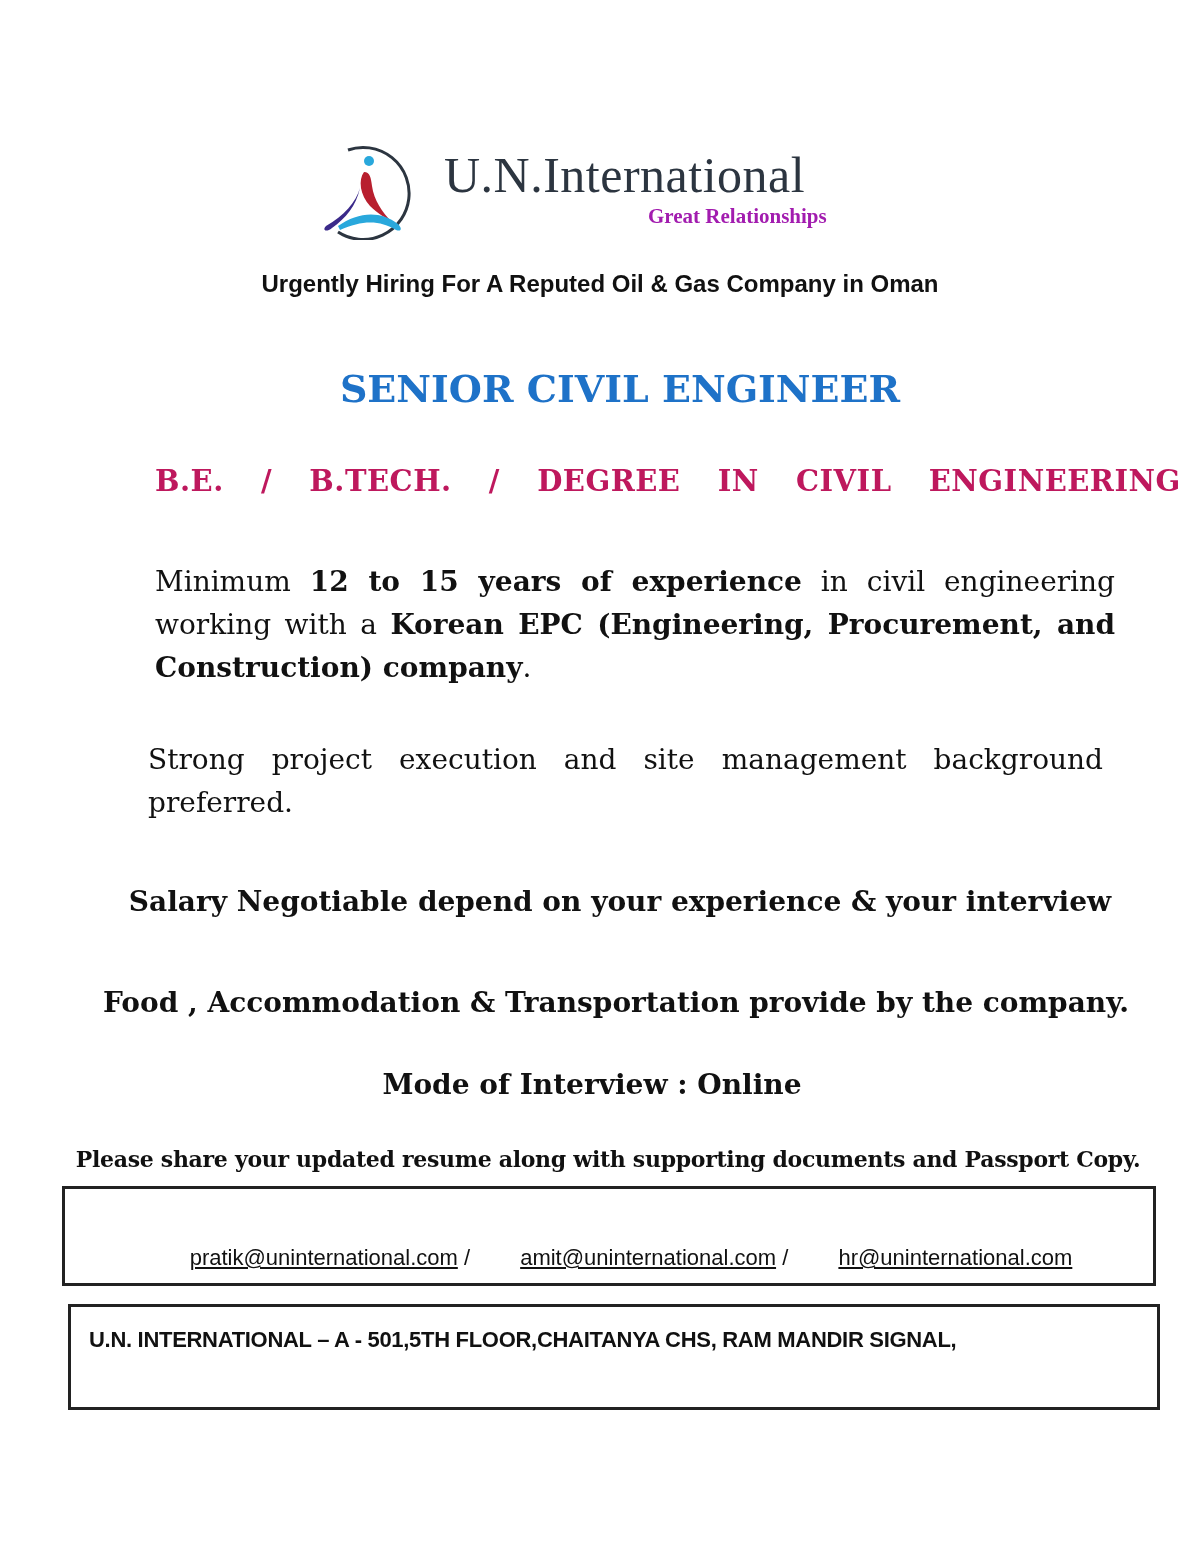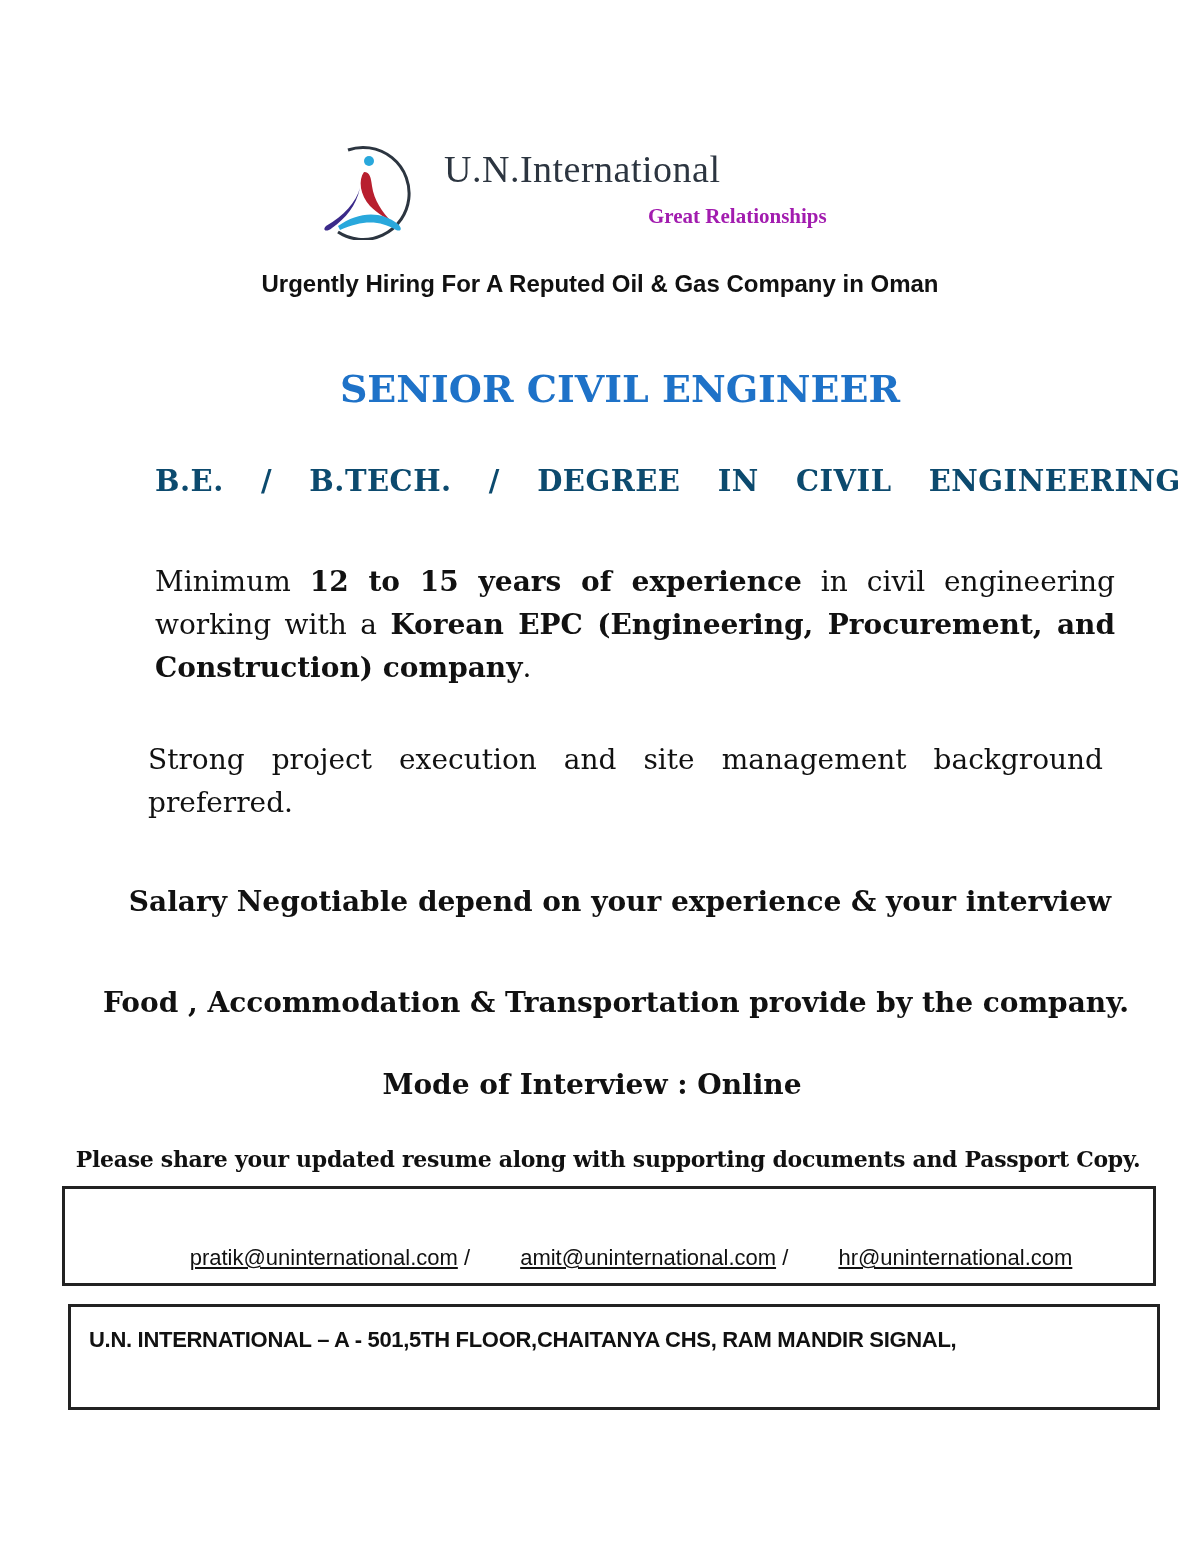--- a/index.html
+++ b/index.html
@@ -1,23 +1,23 @@
 <!DOCTYPE html>
 <html><head>
 <meta charset="utf-8">
 <style>
   html, body { margin:0; padding:0; background:#ffffff; }
   body { width:1200px; height:1553px; position:relative; overflow:hidden; color:#111; }
   .abs { position:absolute; }
   .logo-svg { left:318px; top:140px; width:104px; height:100px; }
-  .logo-name { left:444px; top:150px; font-family:"Liberation Serif", serif; font-size:38px; color:#2c3540; letter-spacing:0.5px; line-height:1; }
+  .logo-name { left:444px; top:150px; font-family:"Liberation Serif", serif; font-size:50px; color:#2c3540; letter-spacing:0.5px; line-height:1; }
   .logo-tag { left:648px; top:206px; font-family:"Liberation Serif", serif; font-weight:bold; font-size:21px; color:#a21caf; line-height:1; }
   .hiring { left:0; width:1200px; top:272px; text-align:center; font-family:"Liberation Sans", sans-serif; font-weight:bold; font-size:24px; line-height:1; color:#111; }
   .title { left:0; width:1240px; top:370px; text-align:center; font-family:"DejaVu Serif", serif; font-weight:bold; font-size:38px; color:#1e72c8; line-height:1; }
-  .degree { left:155px; top:467px; font-family:"DejaVu Serif", serif; font-weight:bold; font-size:29px; color:#0c4a6e; line-height:1; word-spacing:8px; letter-spacing:0.5px; }
+  .degree { left:155px; top:467px; font-family:"DejaVu Serif", serif; font-weight:bold; font-size:29px; color:#be185d; line-height:1; word-spacing:8px; letter-spacing:0.5px; }
   .para { font-family:"DejaVu Serif", serif; font-size:28px; line-height:43px; color:#111; }
   .p1 { left:155px; top:560px; width:960px; text-align:justify; }
   .p2 { left:148px; top:738px; width:955px; text-align:justify; }
   .b { font-weight:bold; }
   .center-line { left:16px; width:1200px; text-align:center; font-family:"DejaVu Serif", serif; font-weight:bold; font-size:28px; line-height:1; color:#111; }
   .salary { top:888px; left:20px; }
   .food { top:989px; }
   .mode { top:1071px; left:-8px; }
   .share { left:0; width:1216px; top:1148px; text-align:center; font-family:"DejaVu Serif", serif; font-weight:bold; font-size:22px; line-height:1; color:#111; letter-spacing:-0.3px; }
   .box1 { left:62px; top:1186px; width:1094px; height:100px; border:3px solid #222; box-sizing:border-box; }

